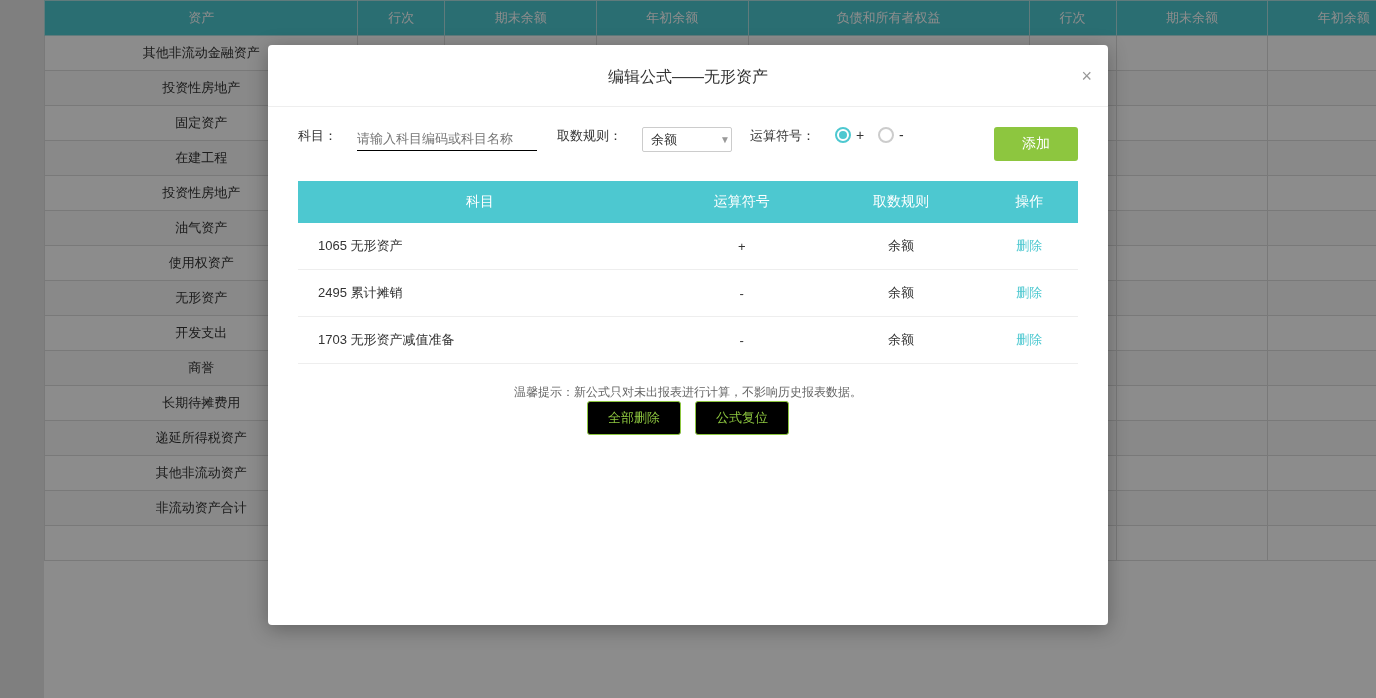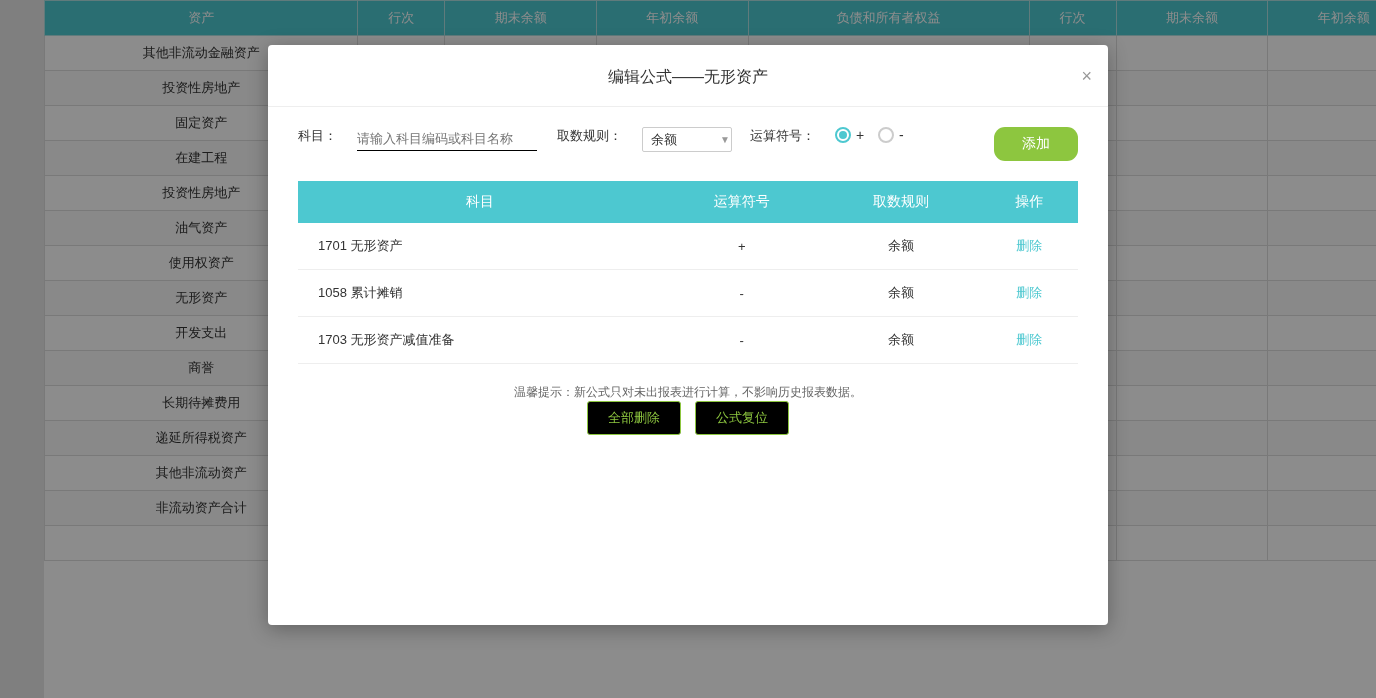--- a/index.html
+++ b/index.html
@@ -182,21 +182,21 @@
 
     .radio-label {
       font-size: 14px;
       color: #333;
     }
 
     .add-btn {
       background: #8dc63f;
       color: #fff;
       border: none;
-      border-radius: 11px;
+      border-radius: 3px;
       padding: 8px 28px;
       font-size: 14px;
       cursor: pointer;
       margin-left: auto;
     }
 
     
     .data-table-wrap {
       padding: 0 30px;
       border-radius: 15px;
@@ -484,27 +484,27 @@
         <thead>
           <tr>
             <th>科目</th>
             <th>运算符号</th>
             <th>取数规则</th>
             <th>操作</th>
           </tr>
         </thead>
         <tbody id="formula-tbody">
         <tr>
-              <td>1701 无形资产</td>
+              <td>1065 无形资产</td>
               <td>+</td>
               <td>余额</td>
               <td><a class="delete-link">删除</a></td>
             </tr>
             <tr>
-              <td>1058 累计摊销</td>
+              <td>2495 累计摊销</td>
               <td>-</td>
               <td>余额</td>
               <td><a class="delete-link">删除</a></td>
             </tr>
             <tr>
               <td>1703 无形资产减值准备</td>
               <td>-</td>
               <td>余额</td>
               <td><a class="delete-link">删除</a></td>
             </tr>

